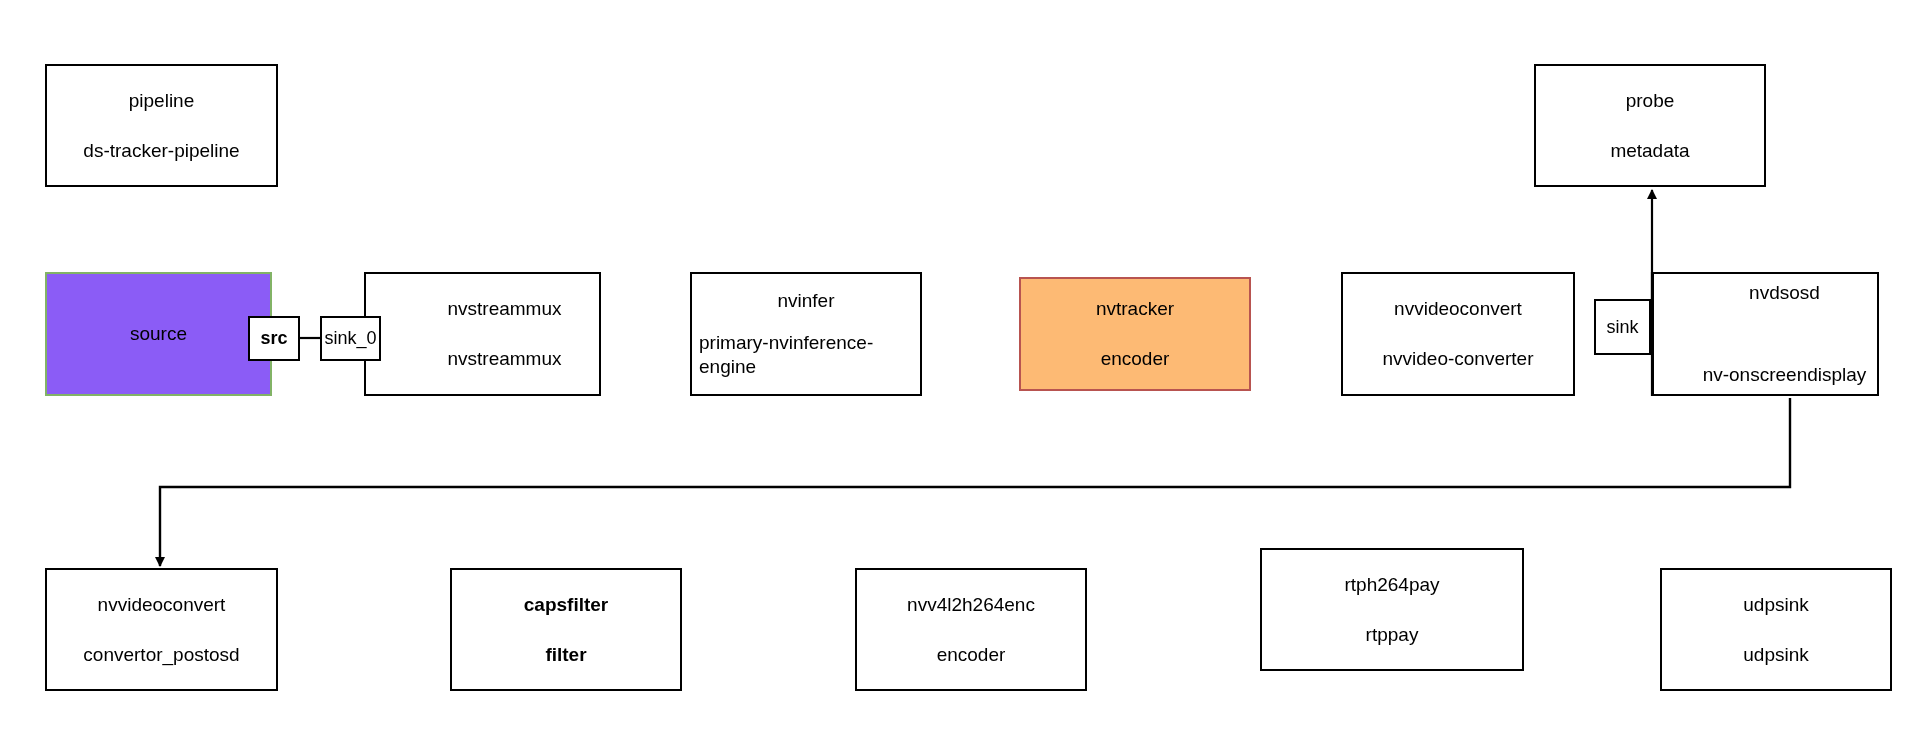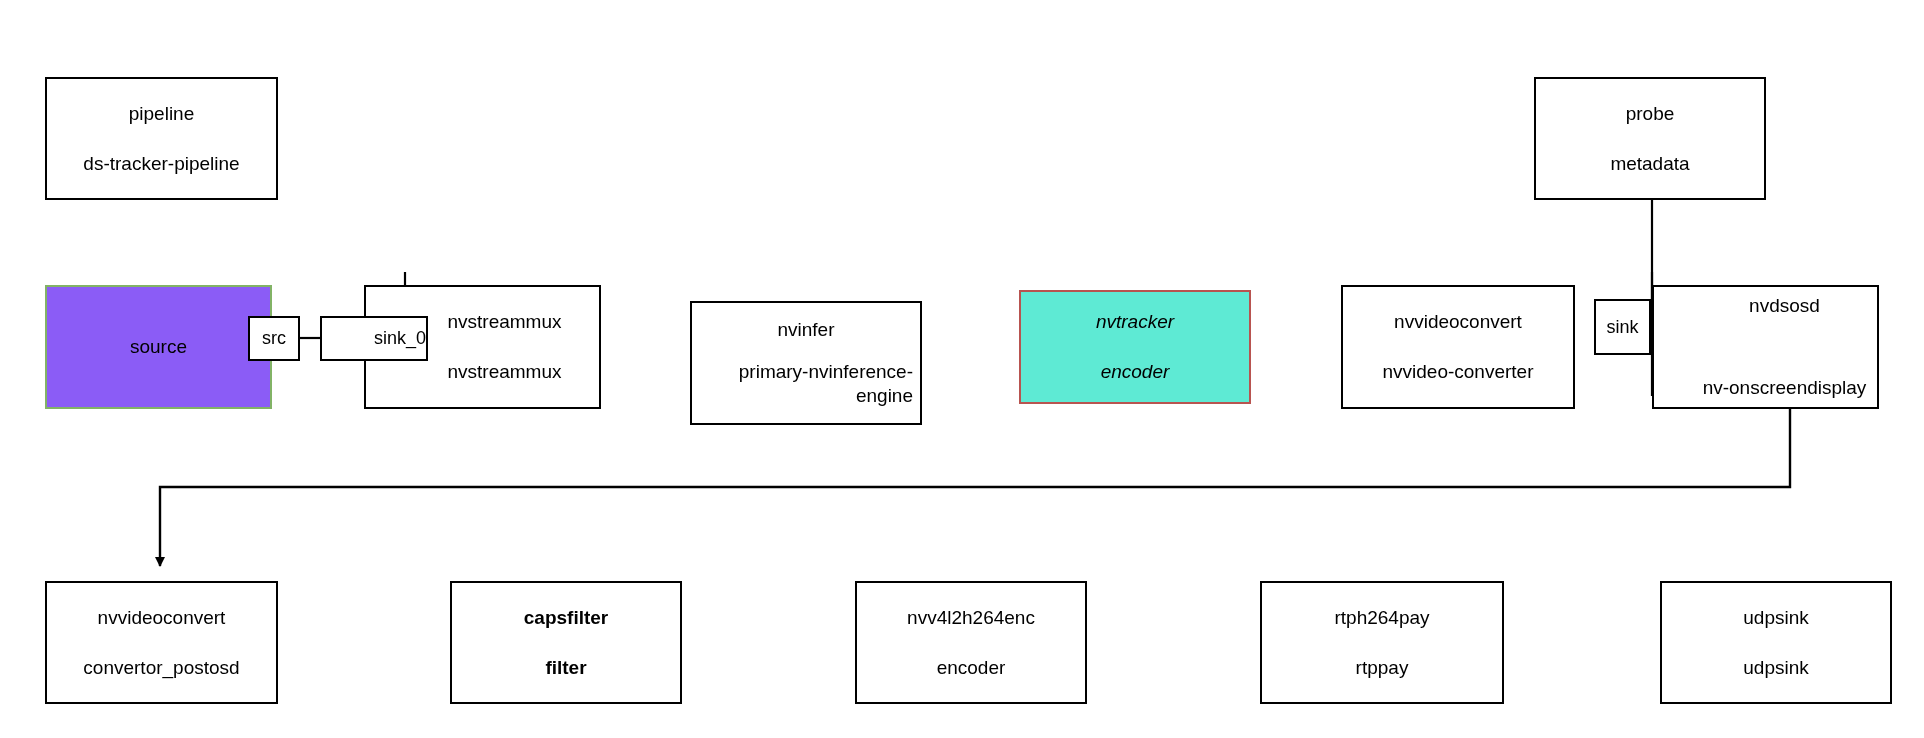--- a/index.html
+++ b/index.html
@@ -20,44 +20,42 @@
   }
   .node {
     position: absolute;
     box-sizing: border-box;
     border: 2px solid #000000;
     background: #ffffff;
     display: flex;
     flex-direction: column;
     align-items: center;
     justify-content: center;
-    text-align: right;
+    text-align: left;
     font-size: 19px;
     line-height: 1.25;
     color: #000000;
     z-index: 3;
-    margin-top: 13px;
   }
   .node .row-top {
     padding: 0 6px;
   }
   .node .row-bot {
     padding: 0 6px;
   }
   .node .gap {
     height: 26px;
   }
   .node.green {
     background: #8b5cf6;
     border-color: #82b366;
   }
   .node.red {
-    background: #5eead4;
+    background: #fdba74;
     border-color: #b85450;
-    font-style: italic;
   }
   .pad {
     position: absolute;
     box-sizing: border-box;
     border: 2px solid #000000;
     background: #ffffff;
     display: flex;
     align-items: center;
     justify-content: center;
     font-size: 18px;
@@ -106,35 +104,35 @@
   <div class="node" style="left:1534px; top:64px; width:232px; height:123px;">
     <div class="row-top">probe</div>
     <div class="gap"></div>
     <div class="row-bot">metadata</div>
   </div>
 
   <div class="node green" style="left:45px; top:272px; width:227px; height:124px;">
     <div class="row-top">source</div>
   </div>
 
-  <div class="pad" style="left:248px; top:316px; width:52px; height:45px;">
+  <div class="pad" style="left:248px; top:316px; width:52px; height:45px;font-weight:bold;">
     <span>src</span>
   </div>
 
   <div class="node" style="left:364px; top:272px; width:237px; height:124px;">
     <div class="row-top" style="margin-left:44px;">nvstreammux</div>
     <div class="gap"></div>
     <div class="row-bot" style="margin-left:44px;">nvstreammux</div>
   </div>
 
-  <div class="pad" style="left:320px; top:316px; width:108px; height:45px;justify-content:flex-end;">
+  <div class="pad" style="left:320px; top:316px; width:61px; height:45px;">
     <span>sink_0</span>
   </div>
 
-  <div class="node" style="left:690px; top:288px; width:232px; height:124px;">
+  <div class="node" style="left:690px; top:272px; width:232px; height:124px;">
     <div class="row-top">nvinfer</div>
     <div class="gap" style="height:18px;"></div>
     <div class="row-bot" style="max-width:214px;">primary-nvinference-engine</div>
   </div>
 
   <div class="node red" style="left:1019px; top:277px; width:232px; height:114px;">
     <div class="row-top">nvtracker</div>
     <div class="gap"></div>
     <div class="row-bot">encoder</div>
   </div>
@@ -166,21 +164,21 @@
     <div class="gap"></div>
     <div class="row-bot">filter</div>
   </div>
 
   <div class="node" style="left:855px; top:568px; width:232px; height:123px;">
     <div class="row-top">nvv4l2h264enc</div>
     <div class="gap"></div>
     <div class="row-bot">encoder</div>
   </div>
 
-  <div class="node" style="left:1260px; top:568px; width:244px; height:123px;">
+  <div class="node" style="left:1260px; top:548px; width:264px; height:123px;">
     <div class="row-top">rtph264pay</div>
     <div class="gap"></div>
     <div class="row-bot">rtppay</div>
   </div>
 
   <div class="node" style="left:1660px; top:568px; width:232px; height:123px;">
     <div class="row-top">udpsink</div>
     <div class="gap"></div>
     <div class="row-bot">udpsink</div>
   </div>

